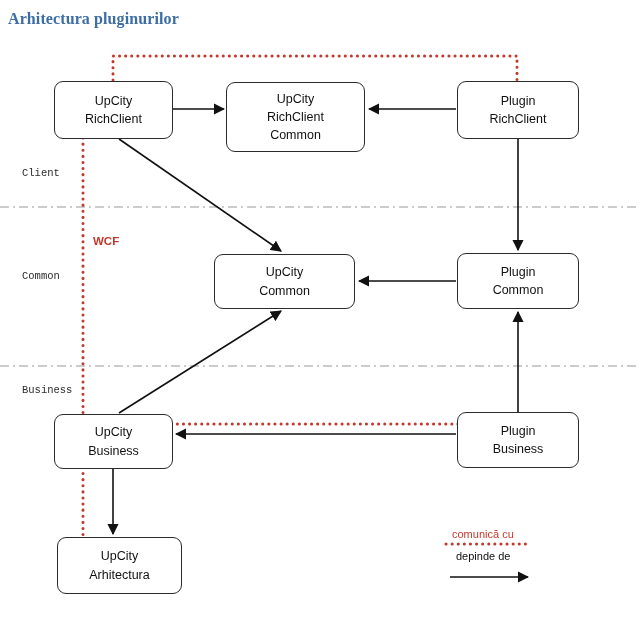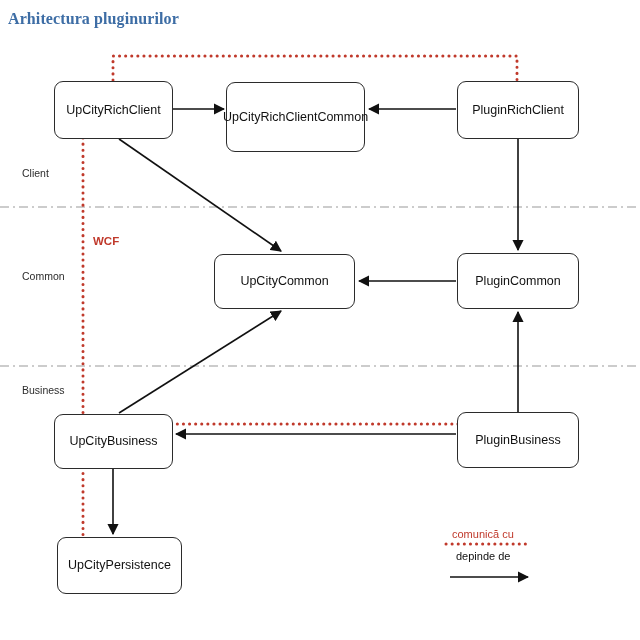--- a/index.html
+++ b/index.html
@@ -36,36 +36,37 @@
     letter-spacing: 0.1px;
     white-space: nowrap;
   }
   .node {
     position: absolute;
     box-sizing: border-box;
     border: 1.4px solid #2b2b2b;
     border-radius: 9px;
     background: #ffffff;
     display: flex;
+    flex-direction: column;
     align-items: center;
     justify-content: center;
     font-family: "Liberation Sans", sans-serif;
     font-size: 12.5px;
     color: #111111;
     line-height: 1.45;
     text-align: center;
     z-index: 3;
   }
   .node span {
     display: block;
     white-space: nowrap;
   }
   .zone-label {
     position: absolute;
-    font-family: Liberation Sans, sans-serif;
+    font-family: Liberation Mono, monospace;
     font-size: 10.5px;
     color: #2c2c2c;
     white-space: nowrap;
     z-index: 2;
   }
   .wcf-label {
     position: absolute;
     font-family: "Liberation Sans", sans-serif;
     font-size: 11.5px;
     color: #c0392b;
@@ -166,19 +167,19 @@
     <span>Business</span>
   </div>
 
   <div class="node" style="left:457px; top:412px; width:122px; height:56px;">
     <span>Plugin</span>
     <span>Business</span>
   </div>
 
   <div class="node" style="left:57px; top:537px; width:125px; height:57px;">
     <span>UpCity</span>
-    <span>Persistence</span>
+    <span>Arhitectura</span>
   </div>
 
   <div class="legend-label legend-comm" style="left:452px; top:528px;text-align:center;">comunică cu</div>
   <div class="legend-label legend-dep" style="left:456px; top:550px;">depinde de</div>
 
 </div>
 
 </body></html>

